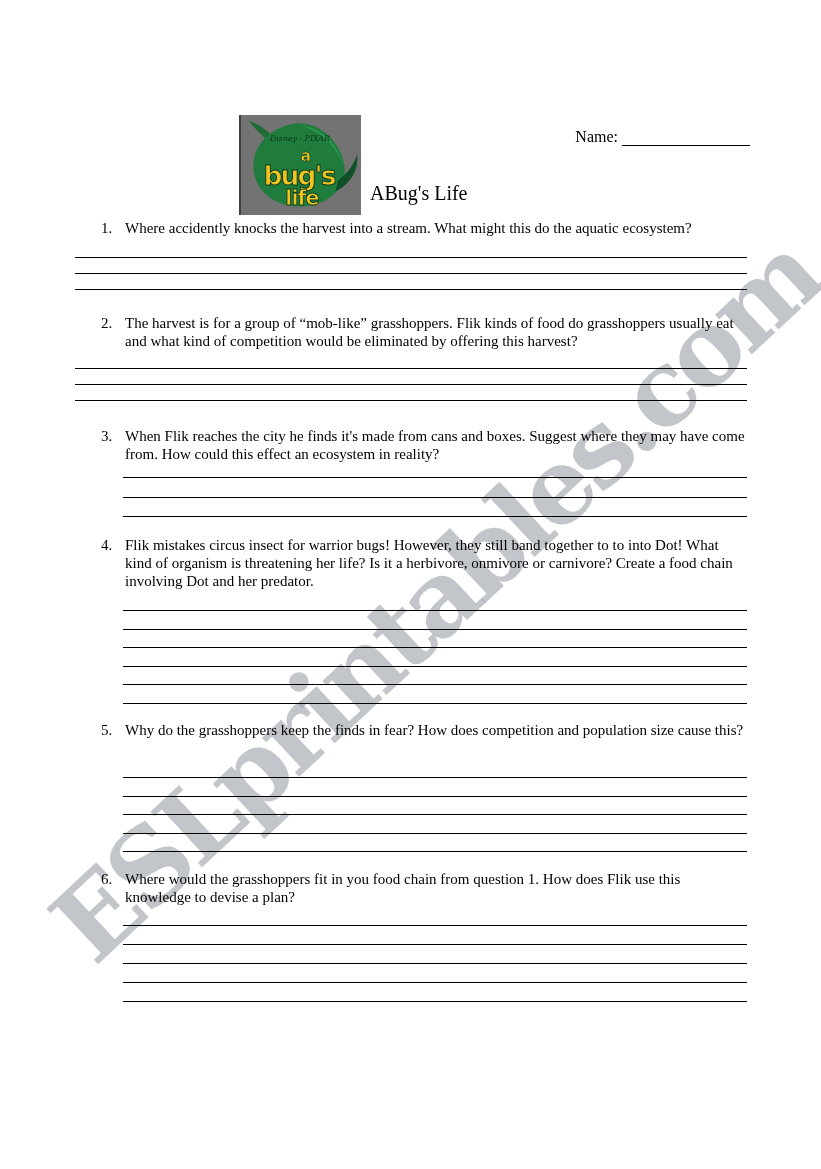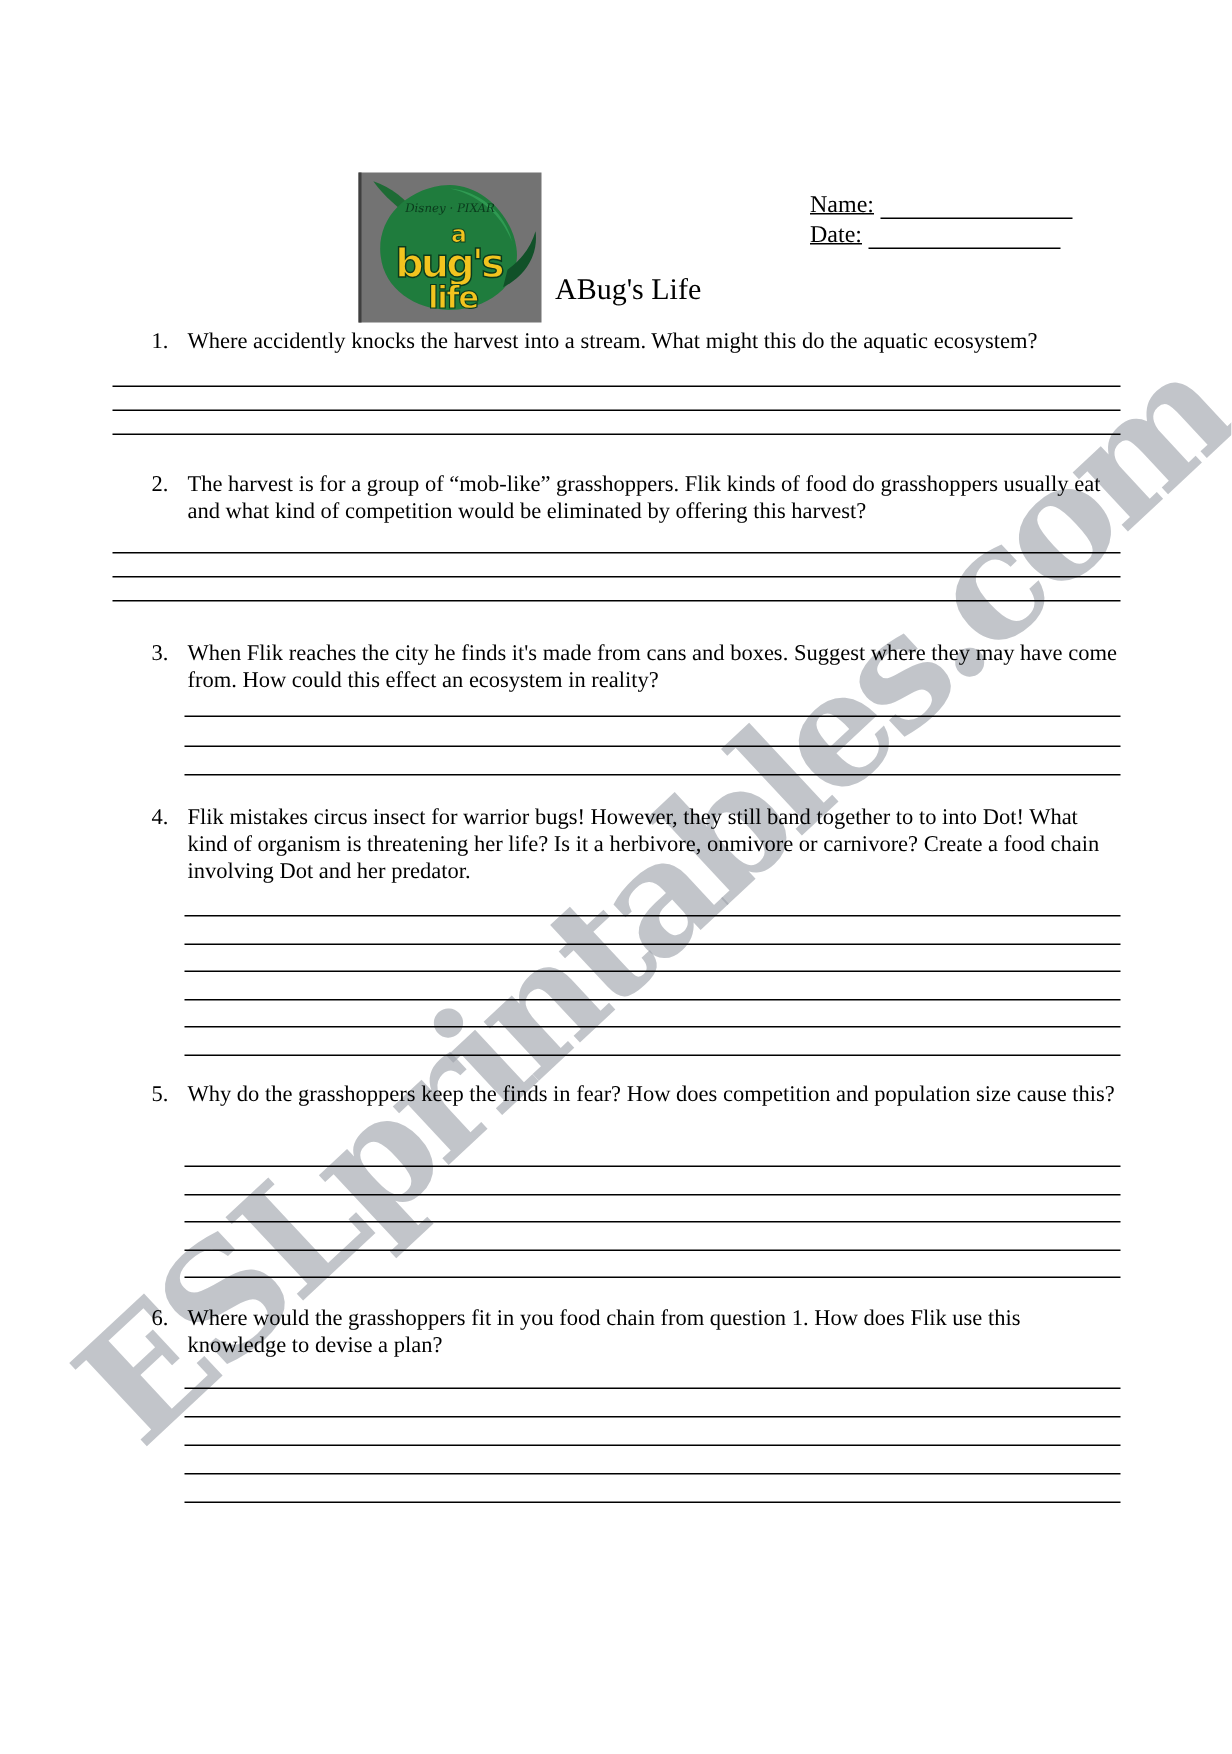--- a/index.html
+++ b/index.html
@@ -18,21 +18,21 @@
   
   .logo{
     position:absolute;left:212px;top:115px;width:120px;height:100px;z-index:2;
     border-left:2px solid #3f3f3f;background:#737373;margin-left:27px;
   }
   .logo svg{display:block;width:118px;height:96px;margin-top:2px;}
   .name-date{
     position:absolute;left:540px;top:126px;width:210px;z-index:2;
     font-size:16px;
   }
-  .nd-row{display:flex;align-items:flex-end;height:20px;text-decoration:underline;}
+  .nd-row{display:flex;justify-content:flex-end;align-items:flex-end;height:20px;}
   .nd-label{line-height:18px;}
   .nd-blank{display:inline-block;width:128px;border-bottom:1.6px solid #000;height:17px;margin-left:4px;}
   .doc-title{
     position:absolute;left:370px;top:182px;z-index:2;font-size:20px;white-space:nowrap;
   }
   
   .qblock{position:absolute;left:75px;width:672px;z-index:2;font-size:15px;line-height:18px;}
   .qnum{position:absolute;left:26px;top:0;}
   .qtext{display:block;margin-left:50px;width:620px;}
   .q1{top:219px}.q2{top:314px}.q3{top:427px}.q4{top:536px}.q5{top:721px}.q6{top:870px}
@@ -62,24 +62,20 @@
       <text x="60" y="24" text-anchor="middle" font-family="DejaVu Serif, serif" font-style="italic" font-size="8" fill="#0a3a1c">Disney · PIXAR</text>
       <text x="66" y="44" text-anchor="middle" font-family="DejaVu Sans, sans-serif" font-weight="bold" font-size="16" fill="#f2c41f" stroke="#0a3a1c" stroke-width="0.6">a</text>
       <text x="59" y="68" text-anchor="middle" font-family="DejaVu Sans, sans-serif" font-weight="bold" font-size="27" letter-spacing="-2" fill="#f2c41f" stroke="#0a3a1c" stroke-width="1">bug's</text>
       <text x="62" y="89" text-anchor="middle" font-family="DejaVu Sans, sans-serif" font-weight="bold" font-size="21" letter-spacing="-1" fill="#f2c41f" stroke="#0a3a1c" stroke-width="0.8">life</text>
     </svg>
   </div>
 
   <div class="name-date">
     <div class="nd-row">
       <span class="nd-label">Name:</span>
-      <span class="nd-blank"></span>
-    </div>
-    <div class="nd-row">
-      <span class="nd-label">Date:</span>
       <span class="nd-blank"></span>
     </div>
   </div>
 
   <div class="doc-title">ABug's Life</div>
 
   <div class="qblock q1">
     <span class="qnum">1.</span>
     <span class="qtext">Where accidently knocks the harvest into a stream. What might this do the aquatic ecosystem?</span>
   </div>

